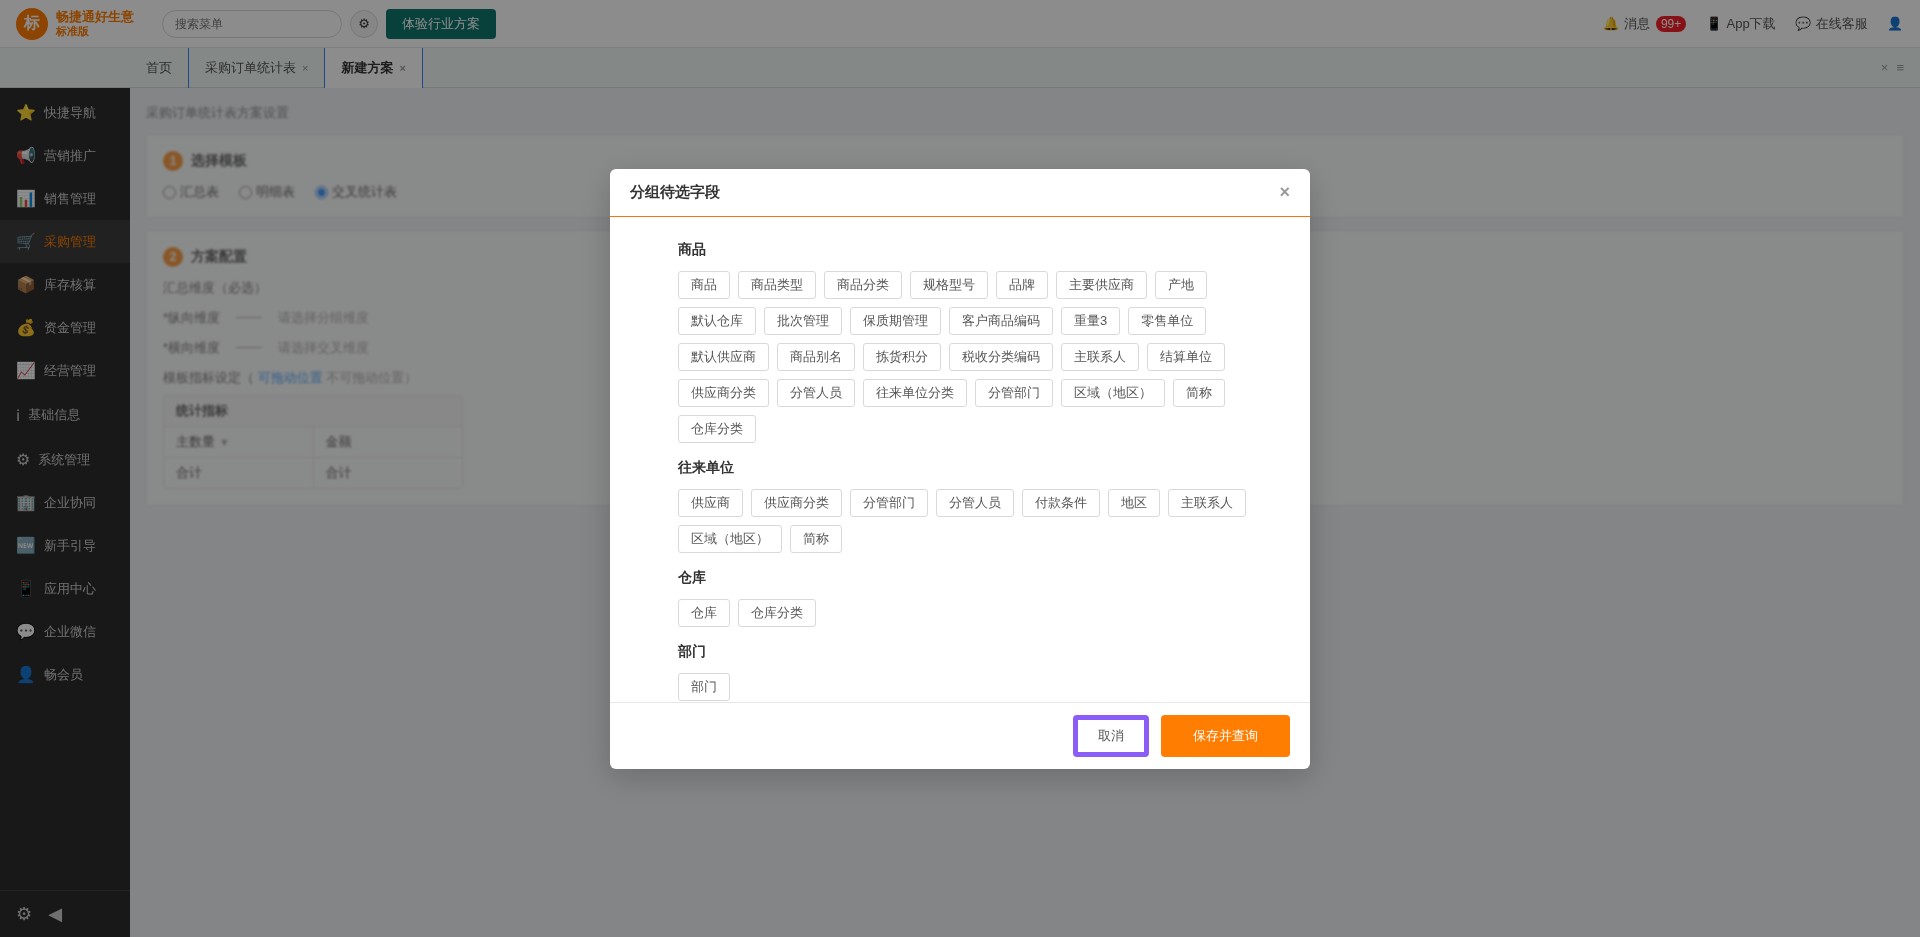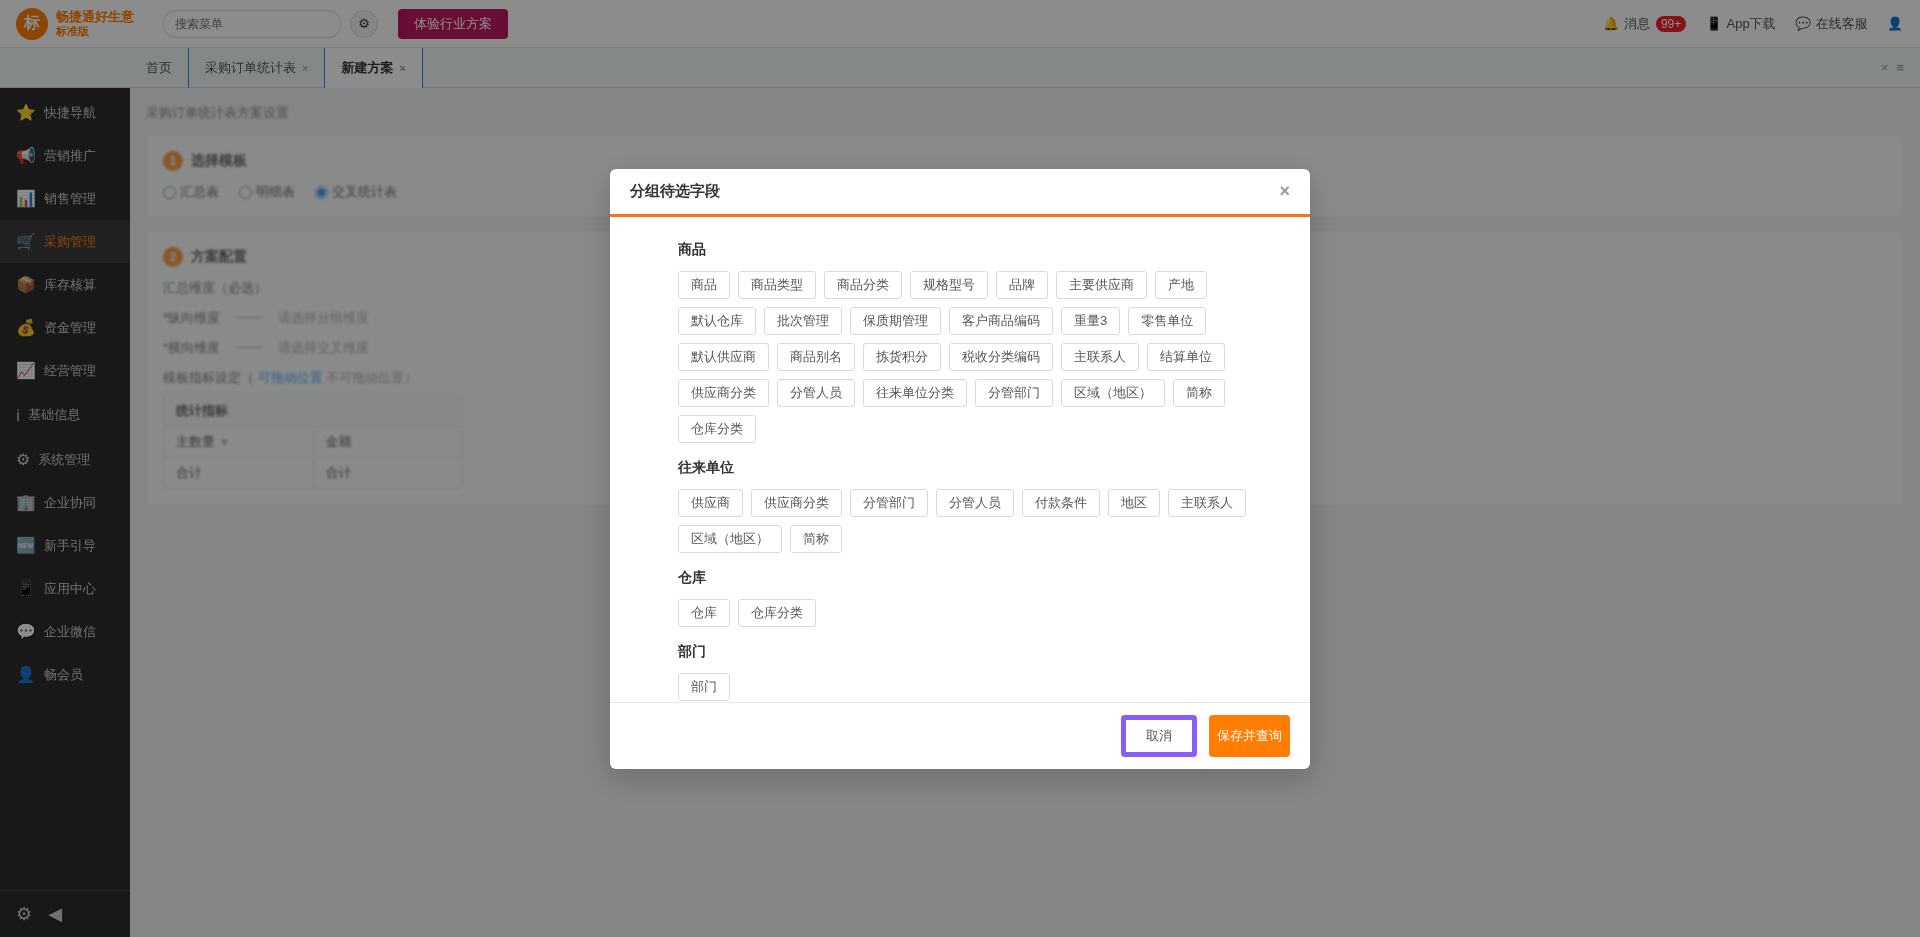--- a/index.html
+++ b/index.html
@@ -32,22 +32,22 @@
     .top-search input {
       width: 180px; height: 28px; border: 1px solid #d9d9d9; border-radius: 14px;
       padding: 0 12px; font-size: 12px; outline: none;
     }
     .top-search-btn {
       width: 28px; height: 28px; background: #f5f5f5; border: 1px solid #d9d9d9;
       border-radius: 50%; cursor: pointer; display: flex; align-items: center; justify-content: center;
     }
 
     .trial-btn {
-      margin-left: 20px;
-      background: #be185d; color: white; border: none;
+      margin-left: 8px;
+      background: #0f766e; color: white; border: none;
       padding: 6px 16px; border-radius: 4px; cursor: pointer; font-size: 13px;
     }
 
     .top-right {
       margin-left: auto; display: flex; align-items: center; gap: 20px;
     }
     .top-right-item {
       display: flex; align-items: center; gap: 4px; cursor: pointer; color: #555; font-size: 13px;
     }
     .badge {
@@ -129,21 +129,21 @@
       position: fixed; inset: 0; background: rgba(0,0,0,0.45); z-index: 200;
       display: flex; align-items: center; justify-content: center;
     }
     .dialog {
       background: #fff; border-radius: 6px; width: 700px; max-height: 600px;
       display: flex; flex-direction: column; overflow: hidden;
       box-shadow: 0 8px 32px rgba(0,0,0,0.2);
     }
     .dialog-header {
       height: 48px; display: flex; align-items: center; justify-content: space-between;
-      padding: 0 20px; border-bottom: 3px solid #f97316;
+      padding: 0 20px; border-bottom: 1px solid #f97316;
       font-size: 15px; font-weight: bold; flex-shrink: 0;
     }
     .dialog-close {
       cursor: pointer; font-size: 18px; color: #999; line-height: 1;
     }
     .dialog-body {
       flex: 1; overflow-y: auto; padding: 16px 20px; margin-left: 48px;
     }
 
     
@@ -166,21 +166,21 @@
     
     .dialog-footer {
       display: flex; justify-content: flex-end; gap: 12px;
       padding: 12px 20px; border-top: 1px solid #e8e8e8; flex-shrink: 0;
     }
     .btn-cancel {
       padding: 7px 20px; border: 5px solid #8b5cf6; border-radius: 4px;
       background: #fff; cursor: pointer; font-size: 13px; color: #555;
     }
     .btn-confirm {
-      padding: 7px 8px; border: none; border-radius: 4px;
+      padding: 7px 32px; border: none; border-radius: 4px;
       background: #ff7d00; color: white; cursor: pointer; font-size: 13px;
     }
 
     
     .bg-content {
       filter: blur(1px); opacity: 0.7;
     }
   </style>
 </head>
 <body>

